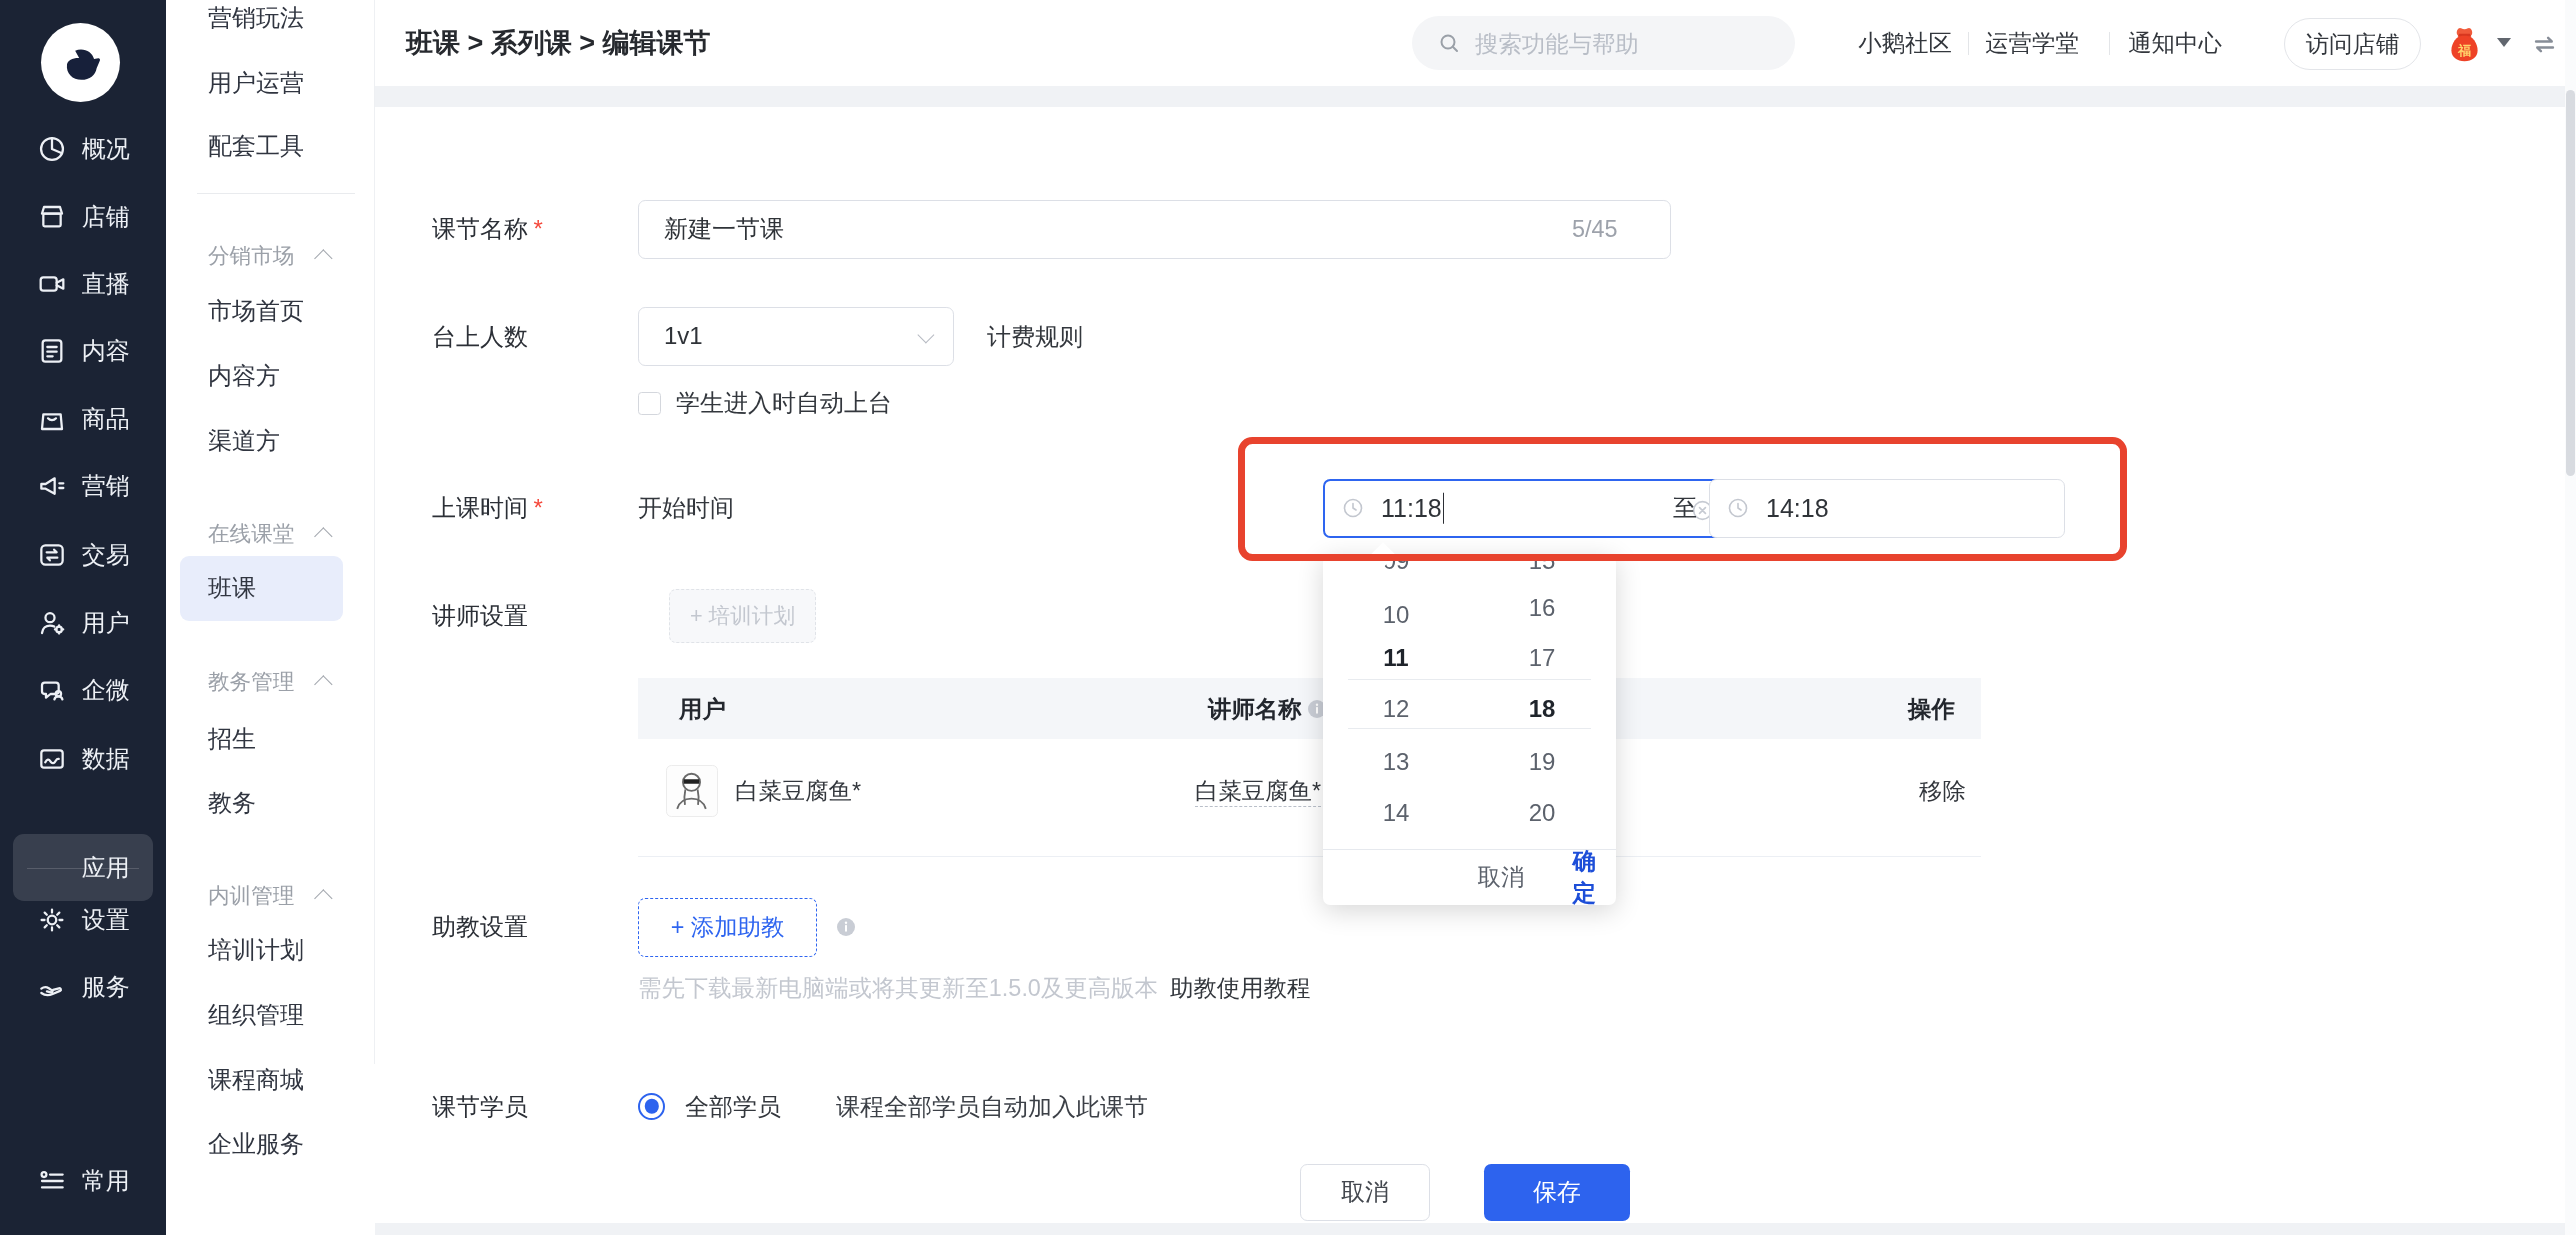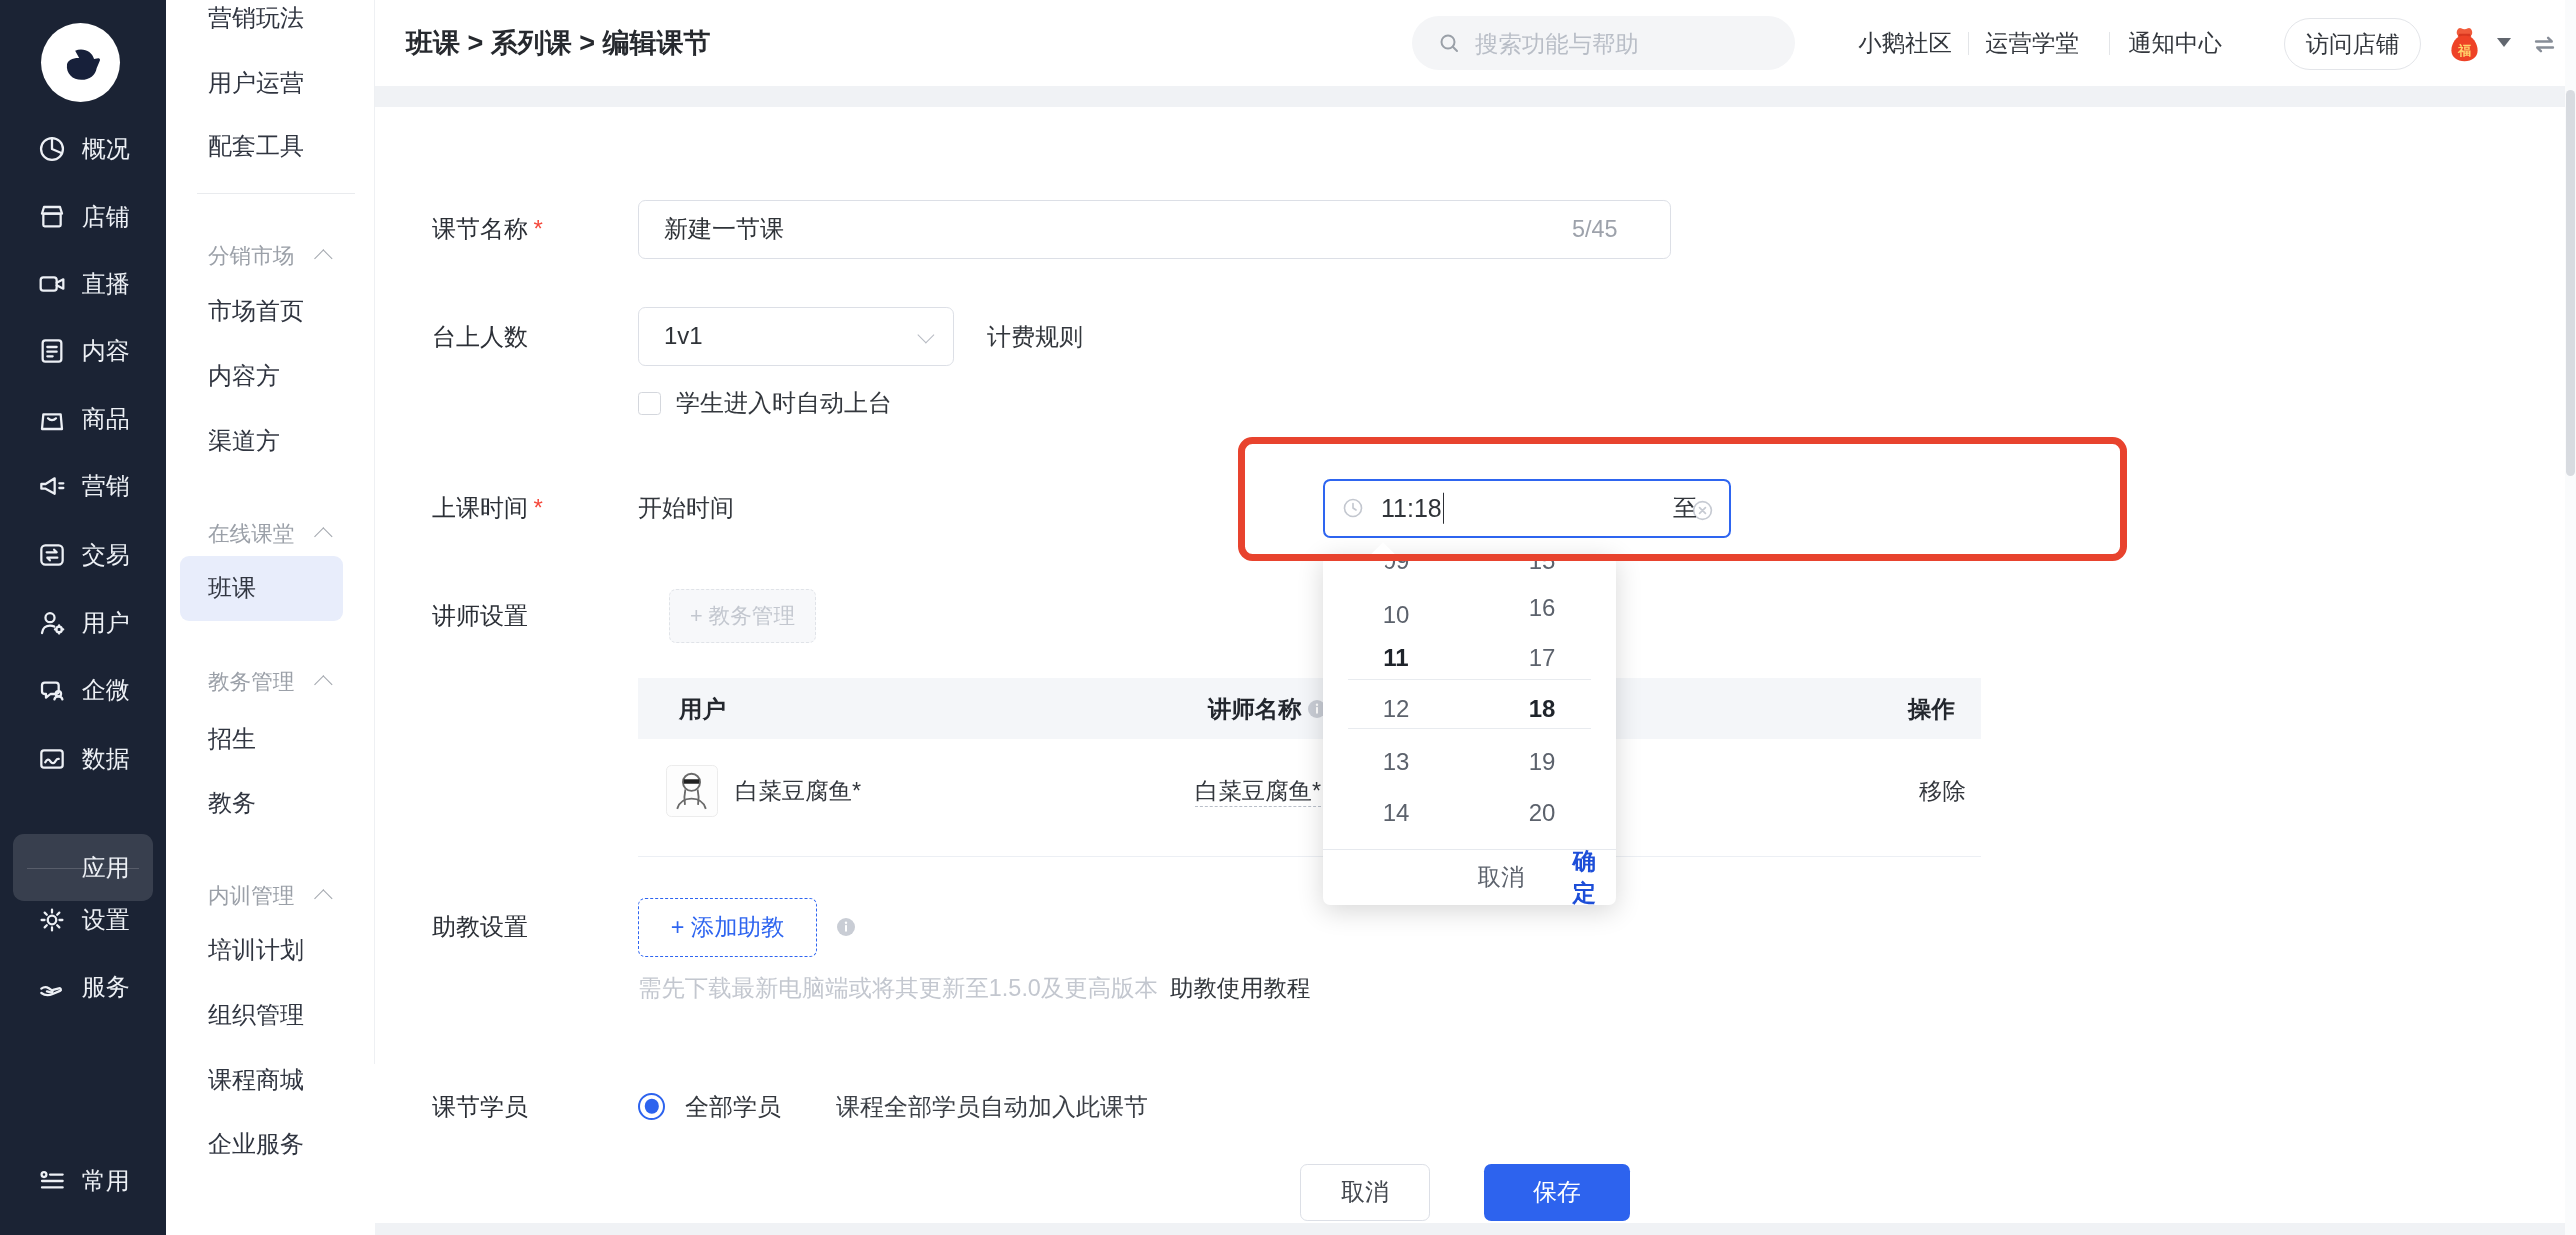--- a/index.html
+++ b/index.html
@@ -316,20 +316,27 @@
           </svg>
         <span class="t"><span>11:18</span><span class="cursor"></span></span>
         <svg class="abs" style="right:14.4px;top:17px" width="25" height="25" viewBox="0 0 24 24" fill="none" stroke="#c6cad2" stroke-width="1.6" stroke-linecap="round">
             <circle cx="12" cy="12" r="8.5"></circle>
             <path d="M9.2 9.2l5.6 5.6M14.8 9.2l-5.6 5.6"></path>
           </svg>
       </div>
 
       <span class="plain vc" style="left:1298px;top:401px">至</span>
 
+      <div class="time-input" style="left:1334px;width:356px">
+        <svg class="cicon" width="24" height="24" viewBox="0 0 24 24" fill="none" stroke="#c3c7cf" stroke-width="1.6" stroke-linecap="round">
+            <circle cx="12" cy="12" r="8.5"></circle>
+            <path d="M12 7.5V12l3 2"></path>
+          </svg>
+        <span class="t">14:18</span>
+      </div>
 
       <div class="picker-caret"></div>
       <div class="picker">
         <div class="picker-body">
           <span class="pcell" style="left:73px;top:6.3px">09</span>
           <span class="pcell" style="left:73px;top:60px">10</span>
           <span class="pcell sel" style="left:73px;top:103px">11</span>
           <span class="pcell" style="left:73px;top:154px">12</span>
           <span class="pcell" style="left:73px;top:207px">13</span>
           <span class="pcell" style="left:73px;top:258px">14</span>
@@ -345,21 +352,21 @@
         <div class="picker-footer">
           <span class="pbtn" style="left:178px;color:#5c626c">取消</span>
           <span class="pbtn" style="left:264px;color:#1d4ed8;font-weight:700">确定</span>
         </div>
       </div>
 
       <div class="red-box"></div>
 
       <div class="flabel vc" style="top:509px"><span>讲师设置</span></div>
       <div class="add-btn-disabled">
-          <span>+ 教务管理</span>
+          <span>+ 培训计划</span>
         </div>
 
       <div class="thead"></div>
       <span class="th" style="left:304px">用户</span>
       <span class="th" style="left:833px">讲师名称</span>
       <svg class="abs info-i" style="left:930px;top:590px" viewBox="0 0 24 24">
           <circle cx="12" cy="12" r="9" fill="#c9cdd5"></circle>
           <path d="M12 10.8v5" stroke="#fff" stroke-width="2" stroke-linecap="round"></path>
           <circle cx="12" cy="7.8" r="1.2" fill="#fff"></circle>
         </svg>

